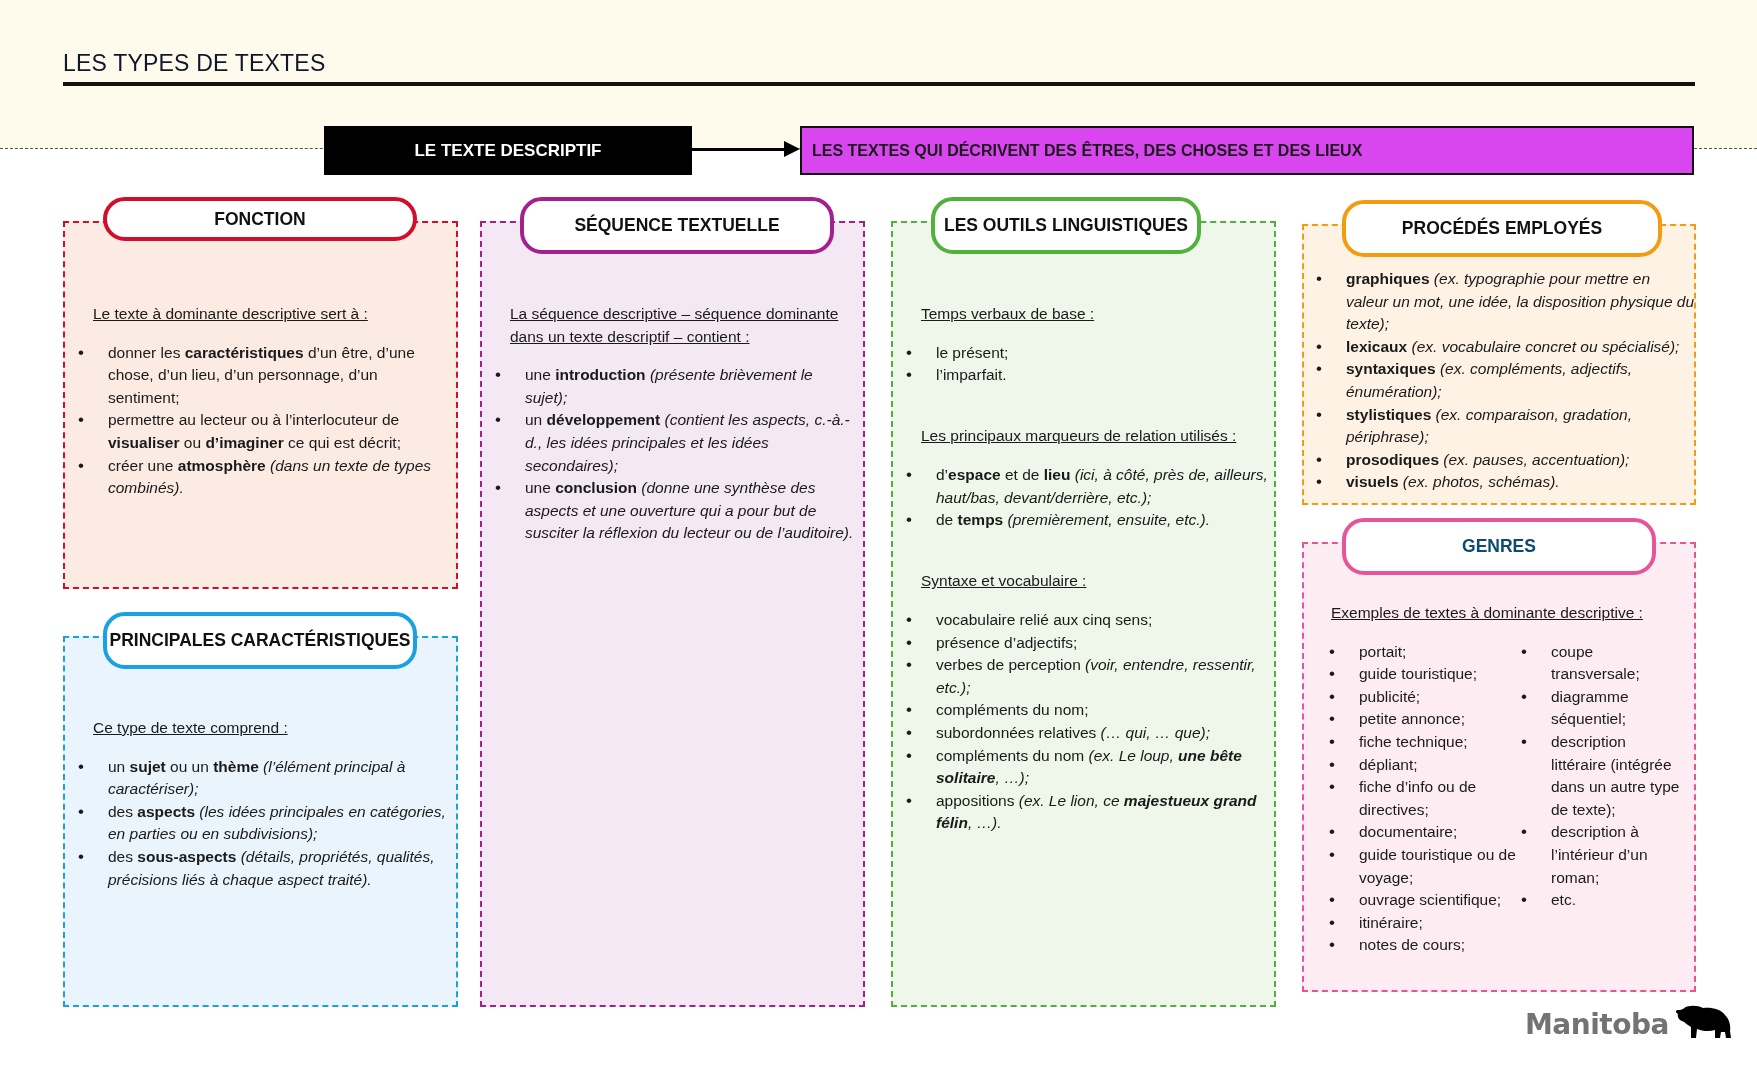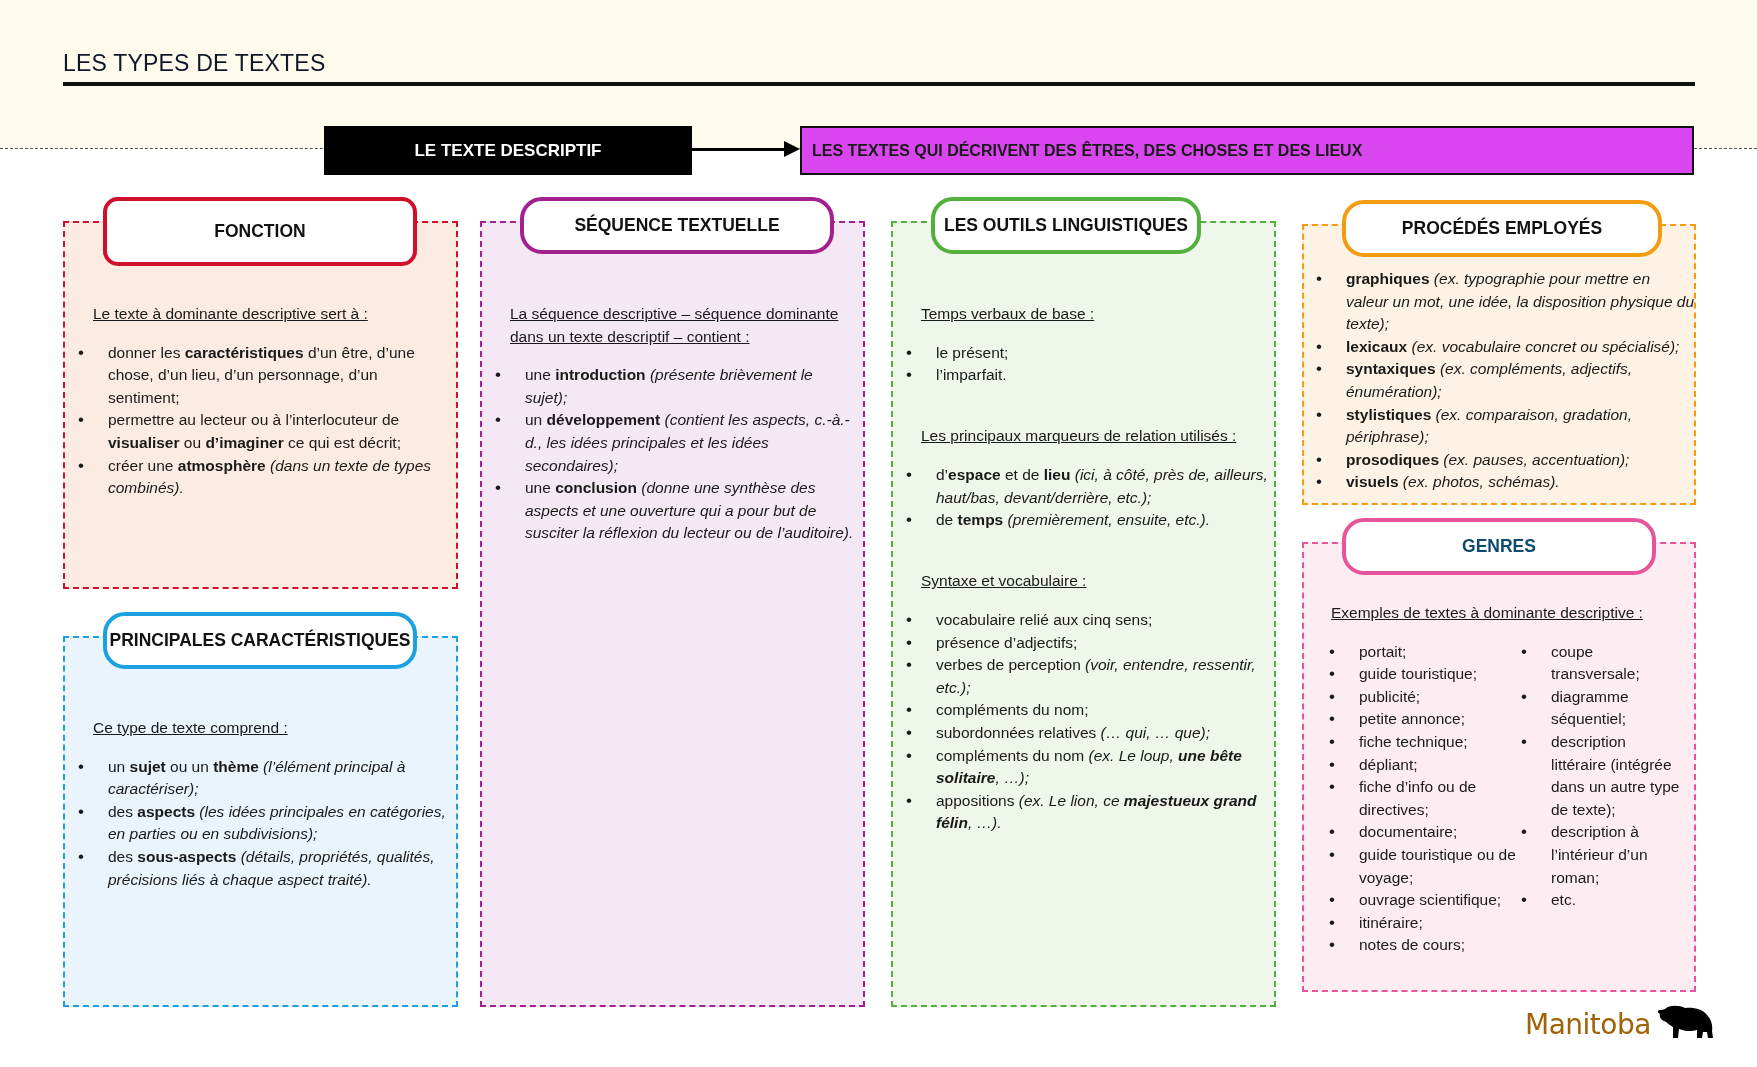--- a/index.html
+++ b/index.html
@@ -21,21 +21,21 @@
   .panel-body p { margin: 16px; text-decoration: underline; }
   .panel-body ul { list-style: none; margin: 0; }
   .panel-body li { position: relative; padding-left: 31px; }
   .panel-body li::before { content: "•"; position: absolute; left: 1px; top: 0; font-size: 17px; }
   .gap { height: 22.6px; }
   b { font-weight: bold; }
   i { font-style: italic; }
 
   
   .p-fonction { left: 63px; top: 221px; width: 395px; height: 368px; background: #fbebe2; border-color: #d0102a; }
-  .h-fonction { left: 103px; top: 197px; width: 314px; height: 69px; border-color: #d0102a; border-radius: 15px; }
+  .h-fonction { left: 103px; top: 197px; width: 314px; height: 44px; border-color: #d0102a; }
   
   .p-carac { left: 63px; top: 636px; width: 395px; height: 371px; background: #e9f4fc; border-color: #1ba1e2; }
   .h-carac { left: 103px; top: 612px; width: 314px; height: 57px; border-color: #1ba1e2; }
   
   .p-seq { left: 480px; top: 221px; width: 385px; height: 786px; background: #f4e8f4; border-color: #a3208f; }
   .h-seq { left: 520px; top: 197px; width: 314px; height: 57px; border-color: #a3208f; }
   
   .p-outils { left: 891px; top: 221px; width: 385px; height: 786px; background: #eff6ea; border-color: #52b03c; }
   .h-outils { left: 931px; top: 197px; width: 270px; height: 57px; border-color: #52b03c; }
   
@@ -52,21 +52,21 @@
   .b-outils { left: 905px; top: 287px; width: 366px; }
   .b-proc { left: 1315px; top: 268px; width: 380px; }
   .b-genres { left: 1315px; top: 586px; width: 375px; }
   .genres-cols { display: flex; }
   .genres-cols ul { width: 192px; }
   .genres-cols ul li { padding-left: 31px; }
   .genres-cols ul:first-child { margin-left: 13px; }
   .genres-cols ul:last-child { width: 160px; }
 
   .logo { position: absolute; left: 1525px; top: 1005px; display: flex; align-items: flex-end; }
-  .logo-text { font-size: 28px; font-weight: normal; letter-spacing: -0.5px; color: #a16207; line-height: 1; font-family: "DejaVu Sans", sans-serif; }
+  .logo-text { font-size: 28px; font-weight: bold; letter-spacing: -0.5px; color: #737373; line-height: 1; font-family: "DejaVu Sans", sans-serif; }
   .logo-bison { margin-left: 6px; }
 </style>
 </head>
 <body>
 
 <div class="top-band"></div>
 <div class="page-title">LES TYPES DE TEXTES</div>
 <div class="title-rule"></div>
 
 <div class="type-box">LE TEXTE DESCRIPTIF</div>

